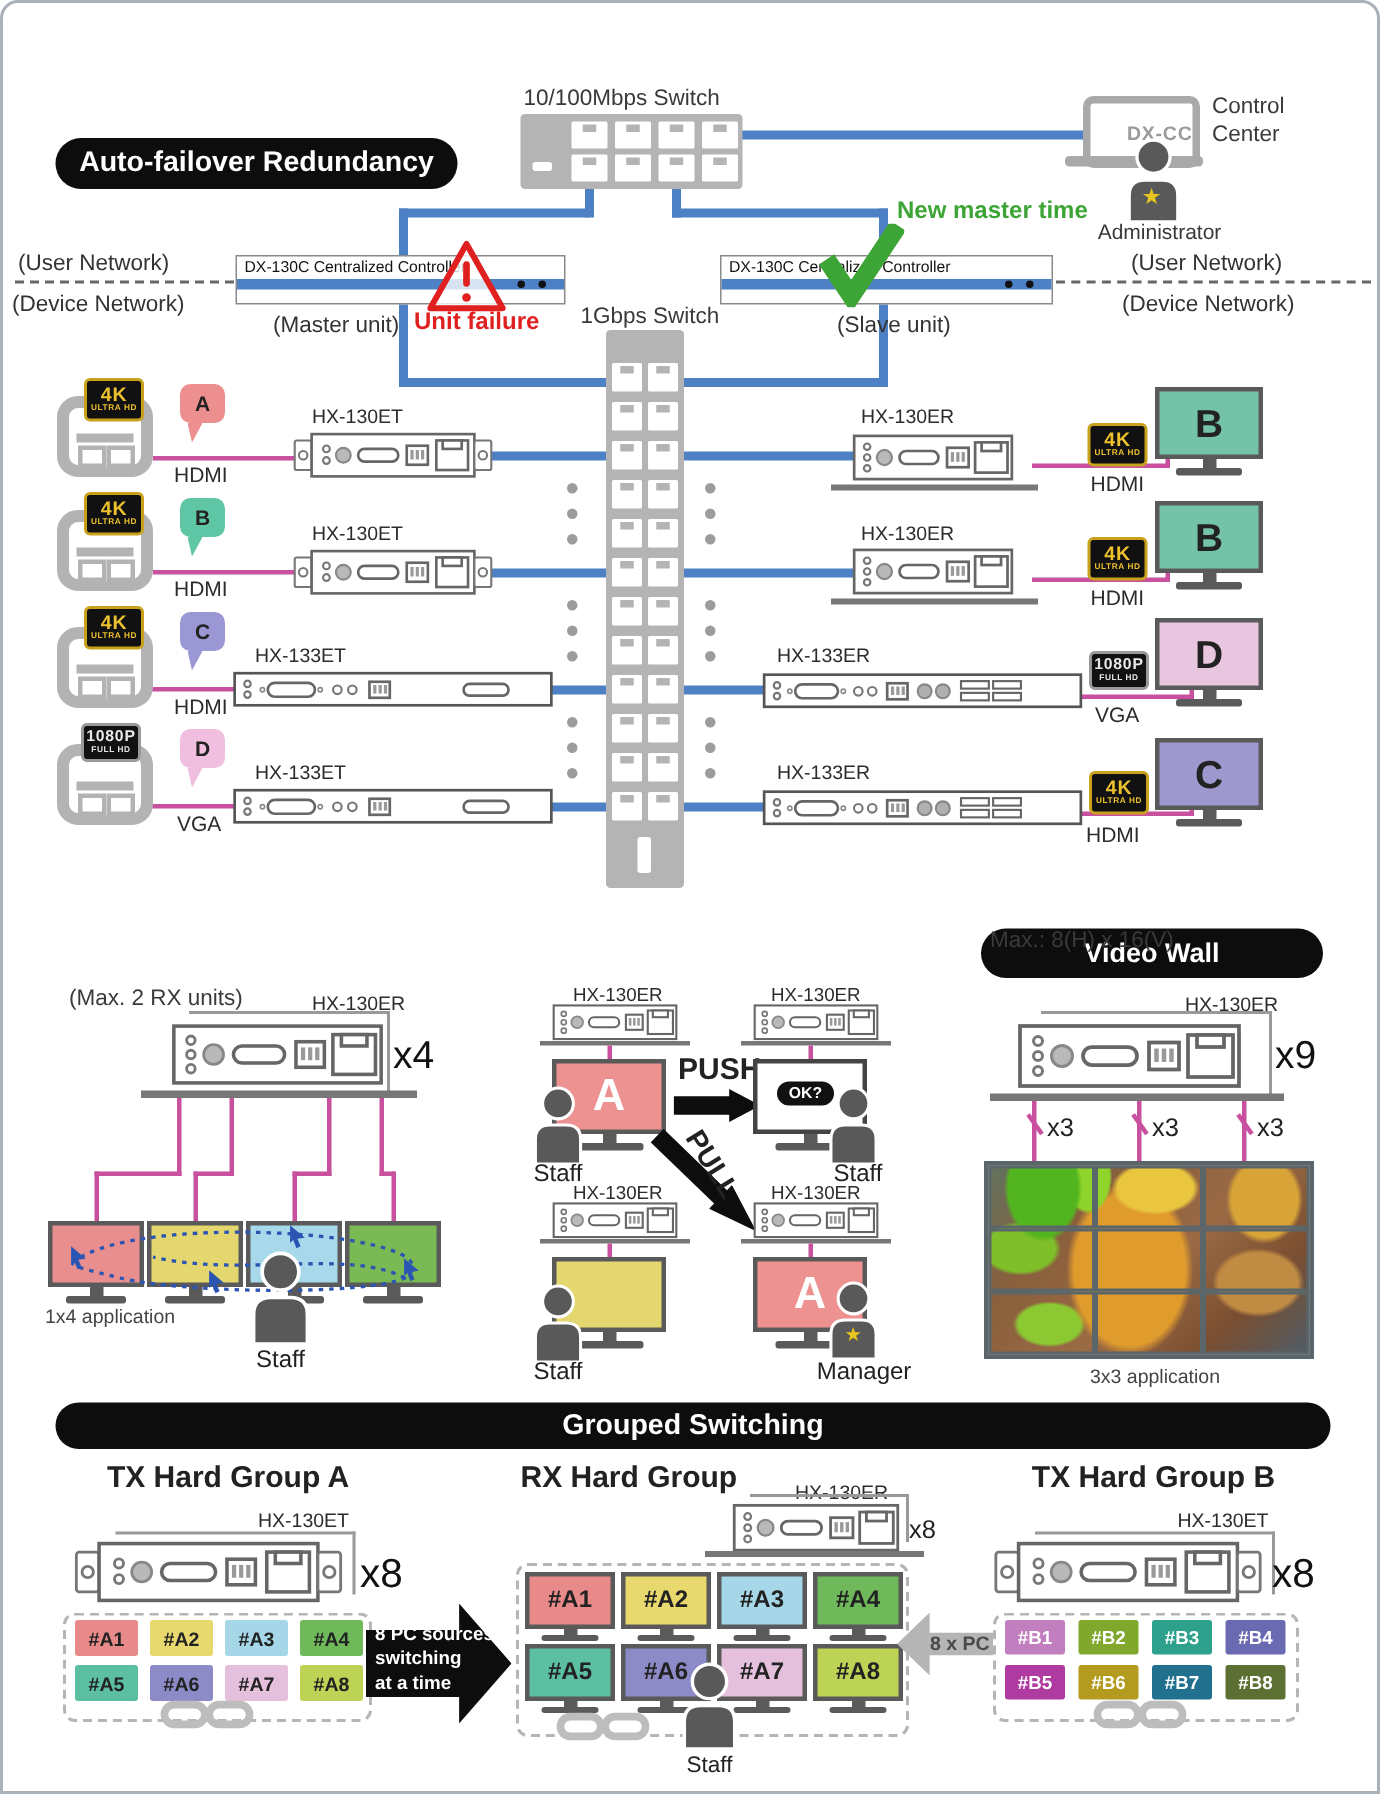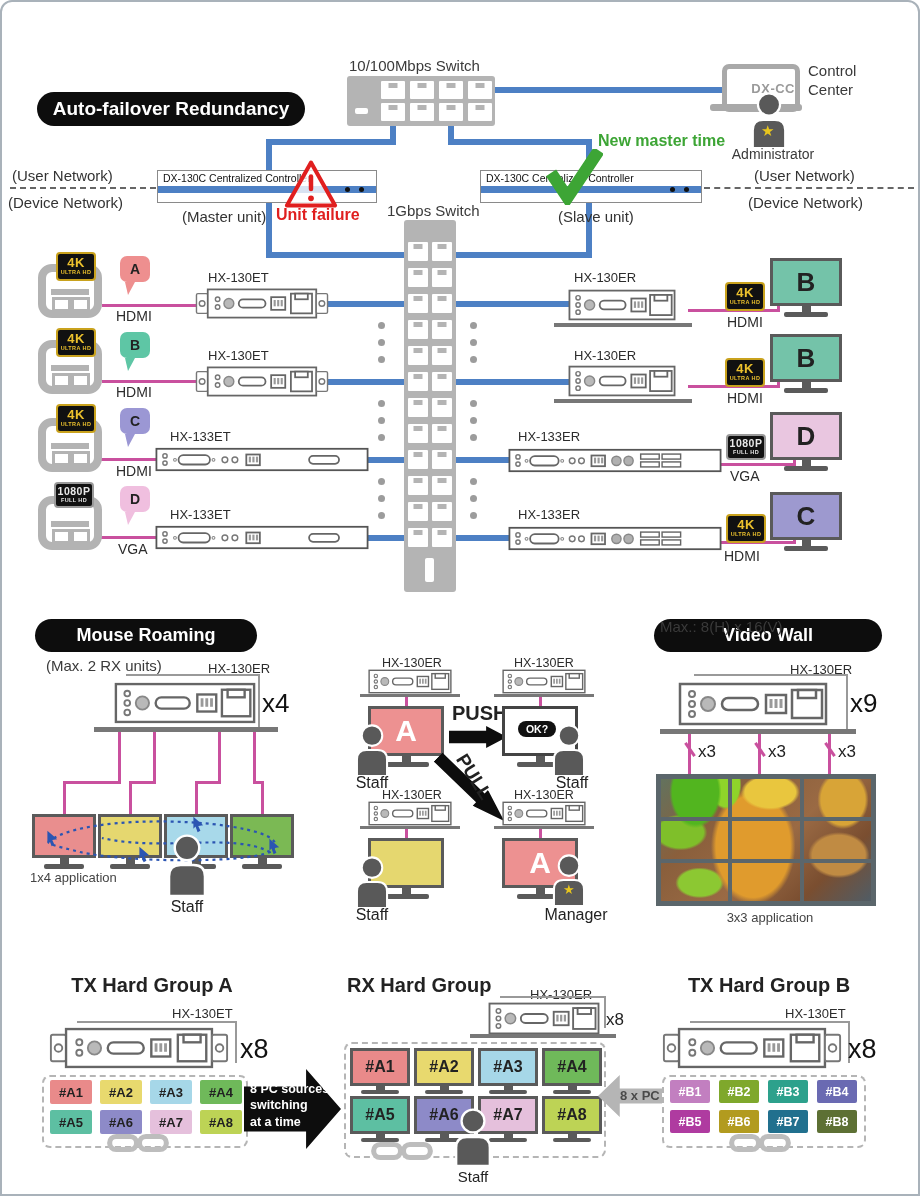--- a/index.html
+++ b/index.html
@@ -446,21 +446,20 @@
       <span class="b1">4K</span>
       <span class="b2">ULTRA HD</span>
     </div>
   <div class="abs devlbl" style="left:722px;top:546px;font-size:14px">HDMI</div>
   <div class="mon" style="left:768px;top:490px">
     <div class="scr" style="width: 66px; height: 42px; font-size: 26px; background-color: rgb(157, 153, 207);">C</div>
       <div class="neck"></div>
       <div class="mbase" style="width:44px"></div>
   </div>
 
-  <div class="abs pill" style="left:33px;top:617px;width:222px;height:33px;font-size:18px">Mouse Roaming</div>
   <div class="abs lbl" style="left:44px;top:655px">(Max. 2 RX units)</div>
   <div class="abs devlbl" style="left:206px;top:659px">HX-130ER</div>
   <div class="abs stackline" style="left:124px;top:672px;width:132px;height:56px"></div>
   <svg class="abs" style="left:112px;top:680px;background:#fff" width="142" height="42">
       <use href="#d130r"></use>
     </svg>
   <div class="abs xmult" style="left:260px;top:686px">x4</div>
   <div class="abs baseline" style="left:92px;top:725px;width:184px;height:5px"></div>
 
   <div class="abs vp" style="left:116px;top:730px;height:52px"></div>
@@ -610,20 +609,21 @@
         <i></i>
         <i></i>
         <i></i>
         <i></i>
         <i></i>
         <i></i>
       </div>
   </div>
   <div class="abs devlbl" style="left:698px;top:908px;width:140px;text-align:center;color:#444">3x3 application</div>
 
+  <div class="abs pill" style="left:35px;top:933px;width:850px;height:31px;font-size:19px;border-radius:16px">Grouped Switching</div>
 
   <div class="abs" style="left:60px;top:972px;width:180px;text-align:center;font-size:20px;font-weight:bold">TX Hard Group A</div>
   <div class="abs devlbl" style="left:170px;top:1004px">HX-130ET</div>
   <div class="abs stackline" style="left:75px;top:1019px;width:158px;height:40px"></div>
   <svg class="abs" style="left:47px;top:1025px;background:#fff" width="180" height="42">
       <use href="#d130t"></use>
     </svg>
   <div class="abs xmult" style="left:238px;top:1032px;font-size:27px">x8</div>
   <div class="abs dashbox" style="left:40px;top:1073px;width:202px;height:69px"></div>
   <div class="tile" style="left: 48px; top: 1078px; width: 42px; height: 24px; font-size: 13px; background-color: rgb(233, 138, 138);">#A1</div>

